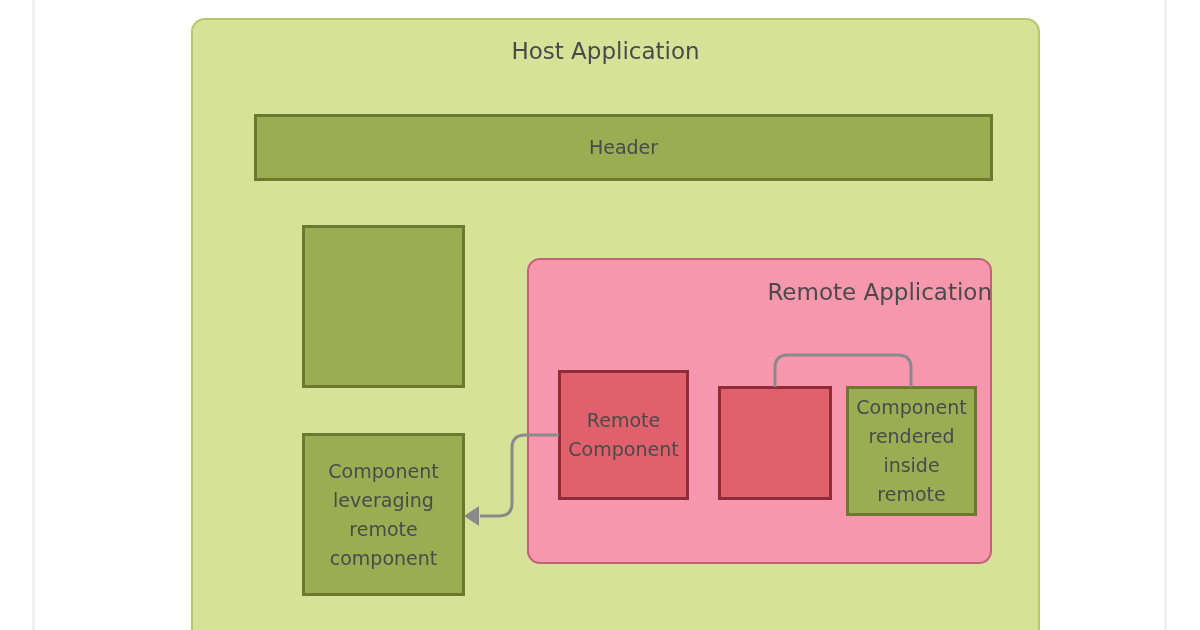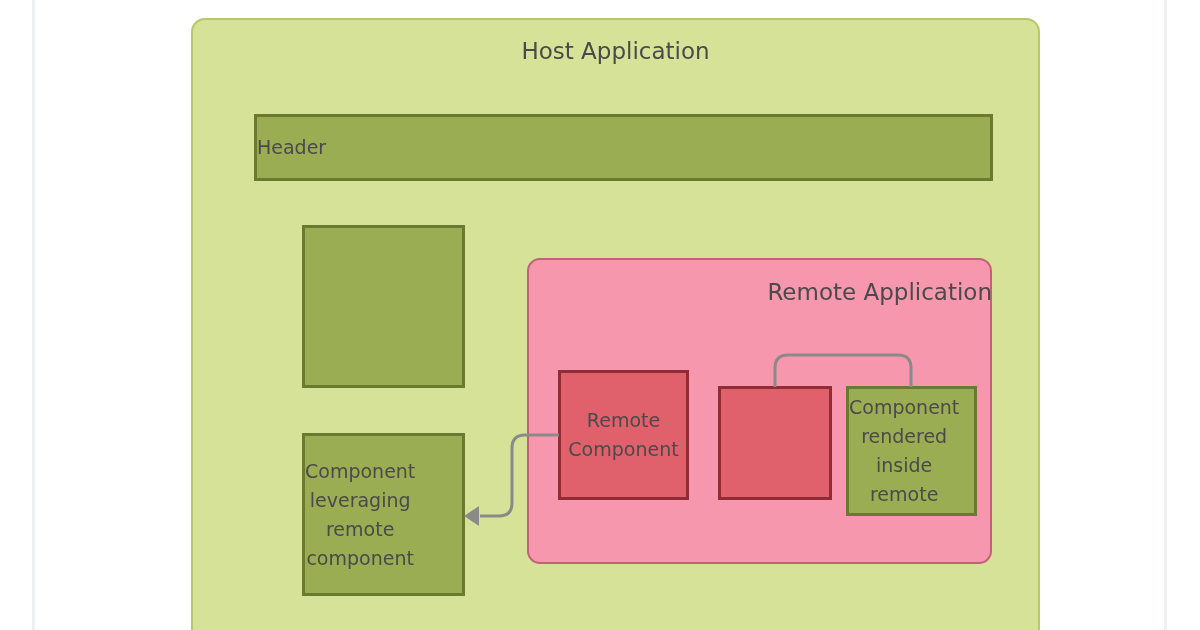--- a/index.html
+++ b/index.html
@@ -17,42 +17,42 @@
   .abs { position: absolute; box-sizing: border-box; }
   .host {
     left: 191px; top: 18px; width: 849px; height: 640px;
     background: #d6e297; border: 2px solid #b6c86a; border-radius: 14px;
   }
   .title {
     color: #4a4a4a; font-size: 23px; text-align: center; white-space: nowrap;
   }
   .green-box {
     background: #9bad53; border: 3px solid #6b7a2f;
-    display: flex; align-items: center; justify-content: flex-start; text-align: center;
+    display: flex; align-items: center; justify-content: center; text-align: center;
     color: #4a4a4a; font-size: 19px; line-height: 29px;
   }
   .red-box {
     background: #e0616b; border: 3px solid #8f2c36;
     display: flex; align-items: center; justify-content: center; text-align: center;
     color: #4a4a4a; font-size: 19px; line-height: 29px;
   }
   .remote {
     left: 527px; top: 258px; width: 465px; height: 306px;
     background: #f797ae; border: 2px solid #c0627a; border-radius: 13px;
   }
   .multiline { white-space: pre-line; }
   svg.connectors { position: absolute; left: 0; top: 0; width: 1200px; height: 630px; pointer-events: none; }
 </style>
 </head>
 <body>
 
 <div class="page-frame"></div>
 
 <div class="abs host"></div>
-<div class="abs title" style="left:191px; top:38px; width:849px;">Host Application</div>
+<div class="abs title" style="left:181px; top:38px; width:849px;">Host Application</div>
 
 <div class="abs green-box" style="left:254px; top:114px; width:739px; height:67px;">
   <span>Header</span>
 </div>
 
 <div class="abs green-box" style="left:302px; top:225px; width:163px; height:163px;">
   <span></span>
 </div>
 
 <div class="abs green-box" style="left:302px; top:433px; width:163px; height:163px;">

